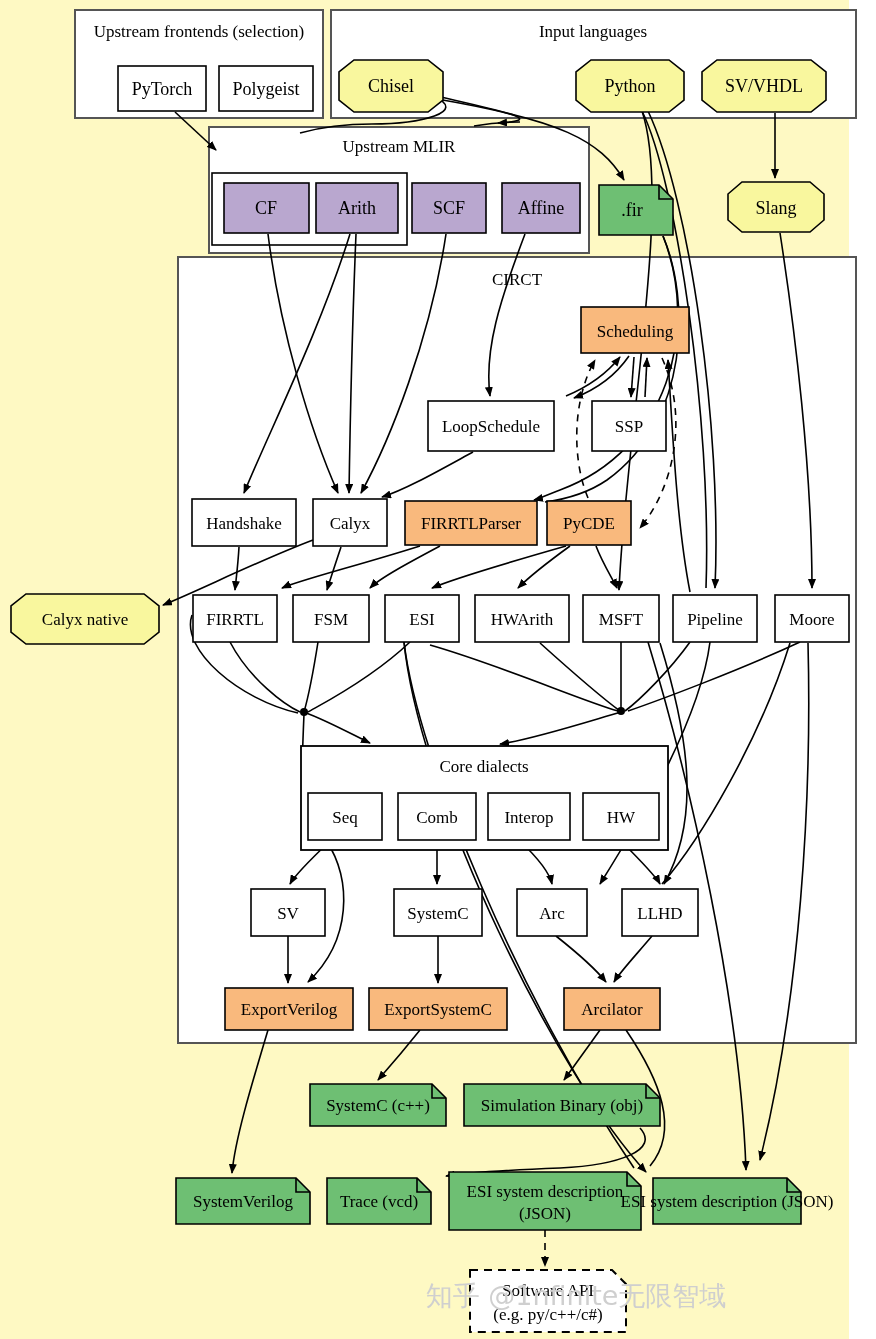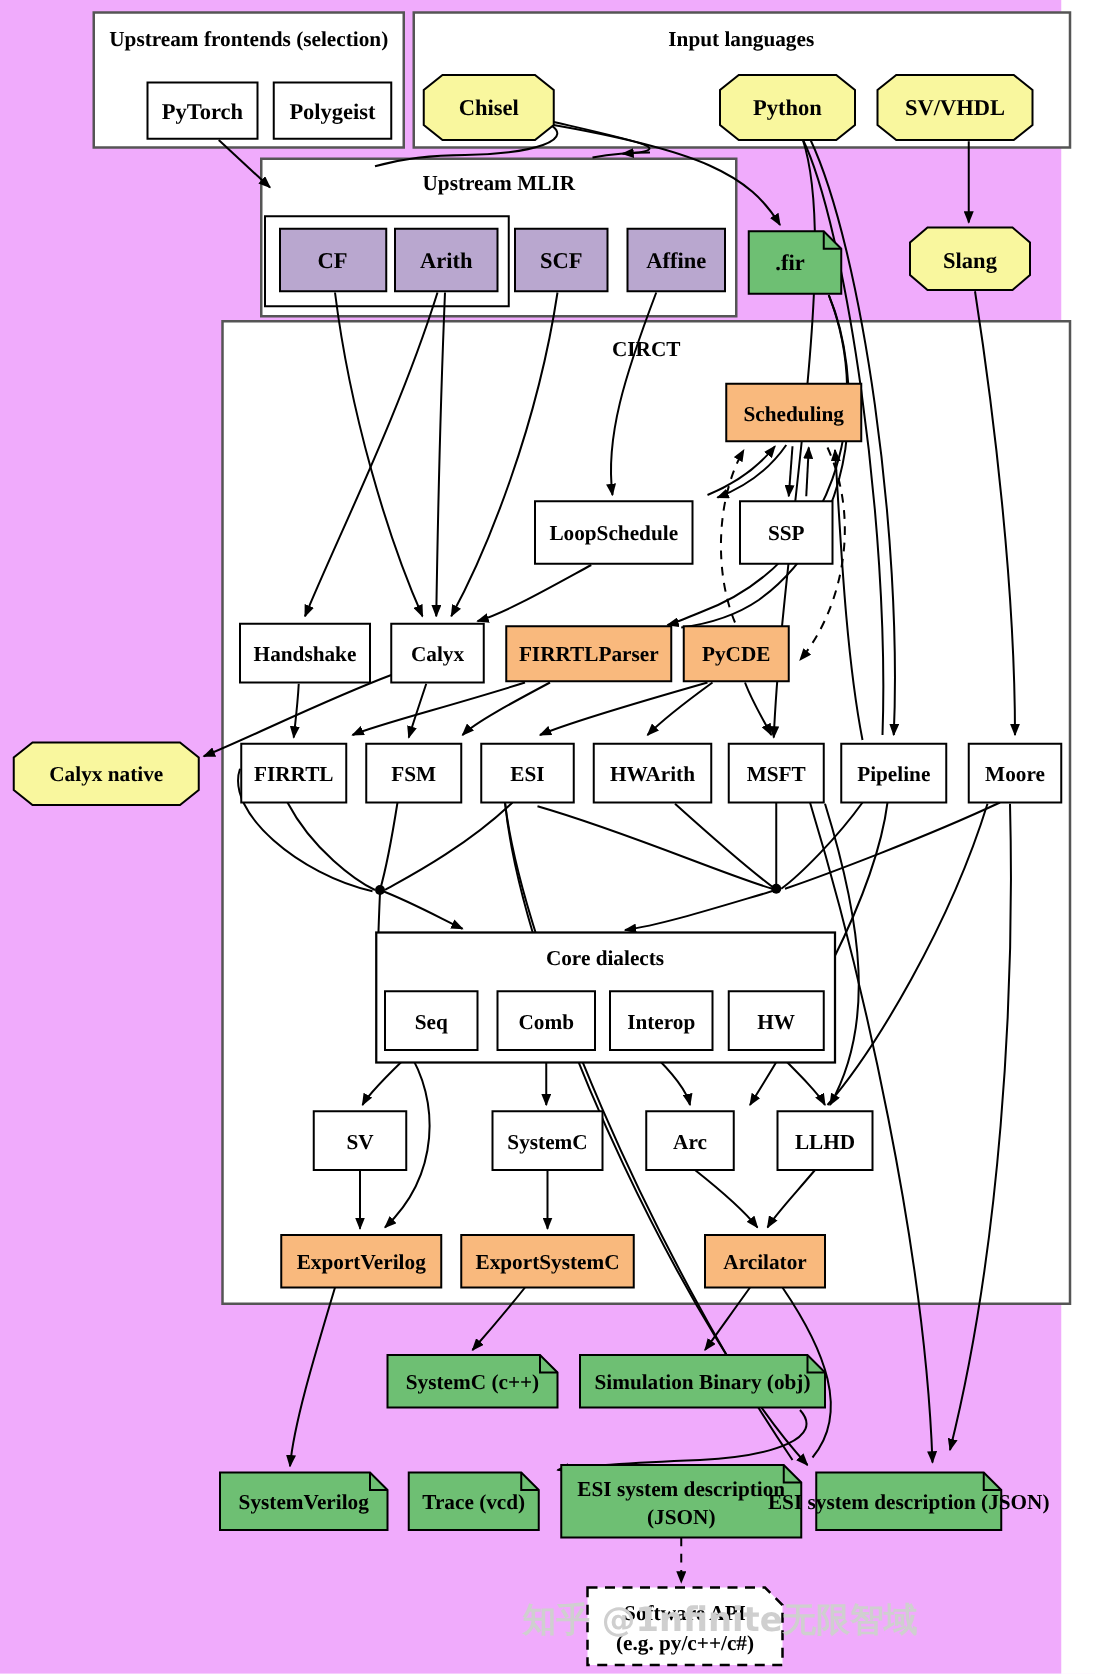--- a/index.html
+++ b/index.html
@@ -1,18 +1,18 @@
 <!DOCTYPE html>
 <html><head>
 <meta charset="utf-8">
 <style>
   html,body{margin:0;padding:0;background:#ffffff;}
   body{width:876px;height:1339px;overflow:hidden;
        font-family:"Liberation Serif","DejaVu Serif",serif;}
-  #stage{position:relative;width:849px;height:1339px;background:#f0abfc;font-weight:bold;}
+  #stage{position:relative;width:849px;height:1339px;background:#fef9c3;}
   svg{display:block;}
   text{font-family:"Liberation Serif","DejaVu Serif",serif;fill:#000;}
   .wm{font-family:"DejaVu Sans",sans-serif;fill:#cfcfcf;font-size:27px;}
 </style>
 </head>
 <body>
 
 <div id="stage">
 <svg width="876" height="1339" viewBox="0 0 876 1339">
   <defs>

